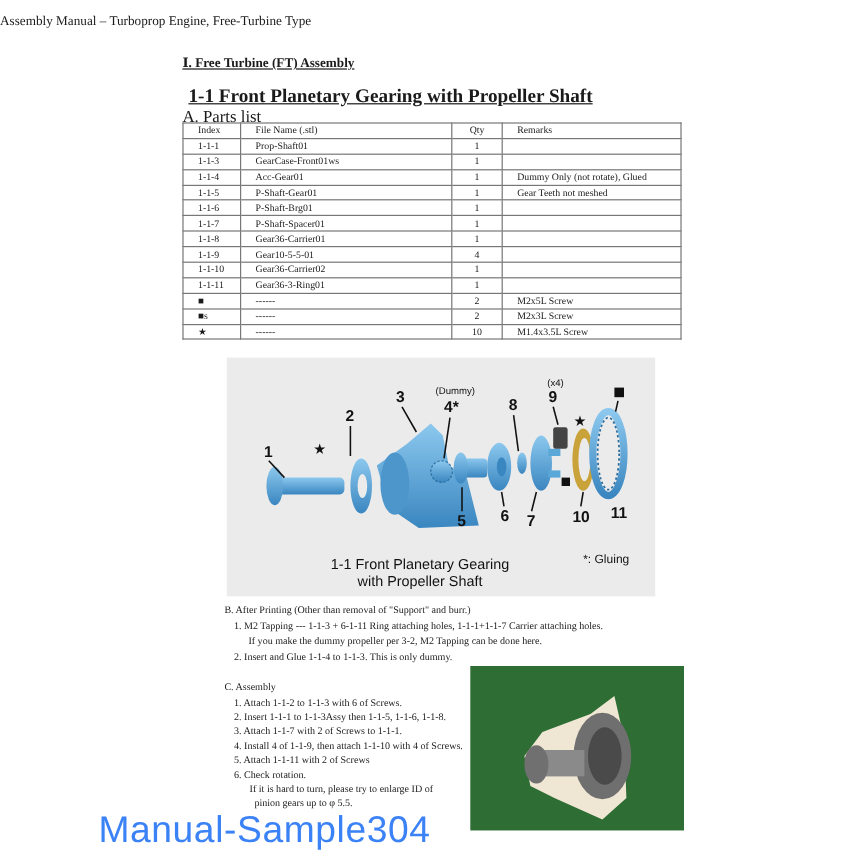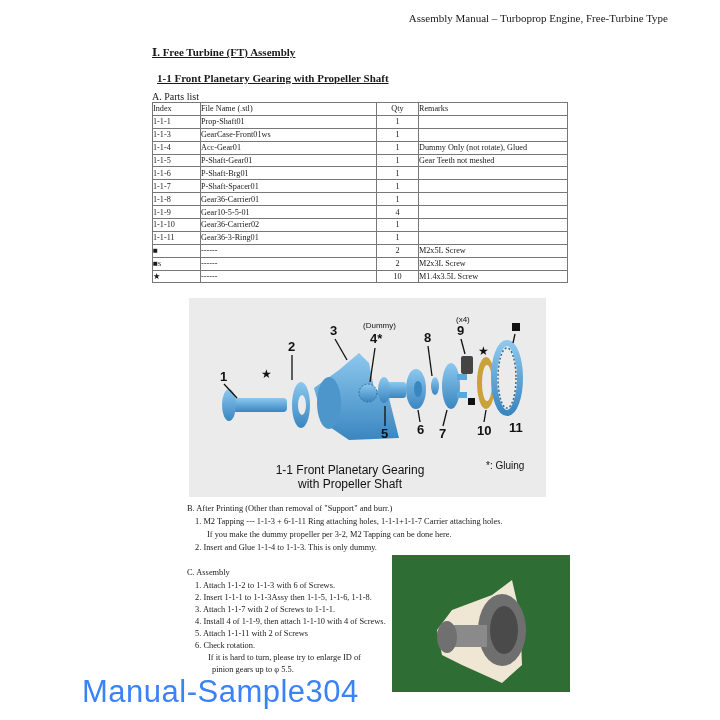--- a/index.html
+++ b/index.html
@@ -1,25 +1,25 @@
 <!DOCTYPE html>
 <html><head>
 <meta charset="utf-8">
 <style>
   html, body { margin:0; padding:0; }
   body { width:720px; height:720px; background:#ffffff; position:relative; overflow:hidden;
          font-family:"Liberation Serif","DejaVu Serif",serif; color:#1a1a1a; }
   .abs { position:absolute; }
-  .doc-title { left:0; width:668px; top:12px; text-align:right; font-size:11px; }
+  .doc-title { left:0; width:668px; top:12px; text-align:left; font-size:11px; }
   .h1 { left:152px; top:46px; font-size:11px; font-weight:bold; text-decoration:underline; }
-  .h2 { left:157px; top:72px; font-size:11px; font-weight:bold; text-decoration:underline; }
-  .sec { font-size:10px; }
+  .h2 { left:157px; top:72px; font-size:16px; font-weight:bold; text-decoration:underline; }
+  .sec { font-size:14px; }
   table.parts { position:absolute; left:152px; top:102px; width:415px; border-collapse:collapse;
                 font-size:8.2px; table-layout:fixed; }
-  table.parts td, table.parts th { border:1px solid #777; height:11.9px; padding:0 0; line-height:11px;
+  table.parts td, table.parts th { border:1px solid #777; height:11.9px; padding:0 12px; line-height:11px;
                 font-weight:normal; text-align:left; white-space:nowrap; overflow:hidden; }
   table.parts .c-qty { text-align:center; }
   .diagram { left:189px; top:298px; width:357px; height:199px; background:#ebebeb; }
   .diagram svg { display:block; }
   .list { font-size:8.4px; line-height:12px;padding-left:35px; }
   .photo { left:392px; top:555px; width:178px; height:137px; background:#2f6b2f; overflow:hidden; }
   .watermark { left:82px; top:674px; font-family:"Liberation Sans","DejaVu Sans",sans-serif; font-size:31px;
                color:#3b82f6; letter-spacing:0.5px; }
 </style>
 </head>

